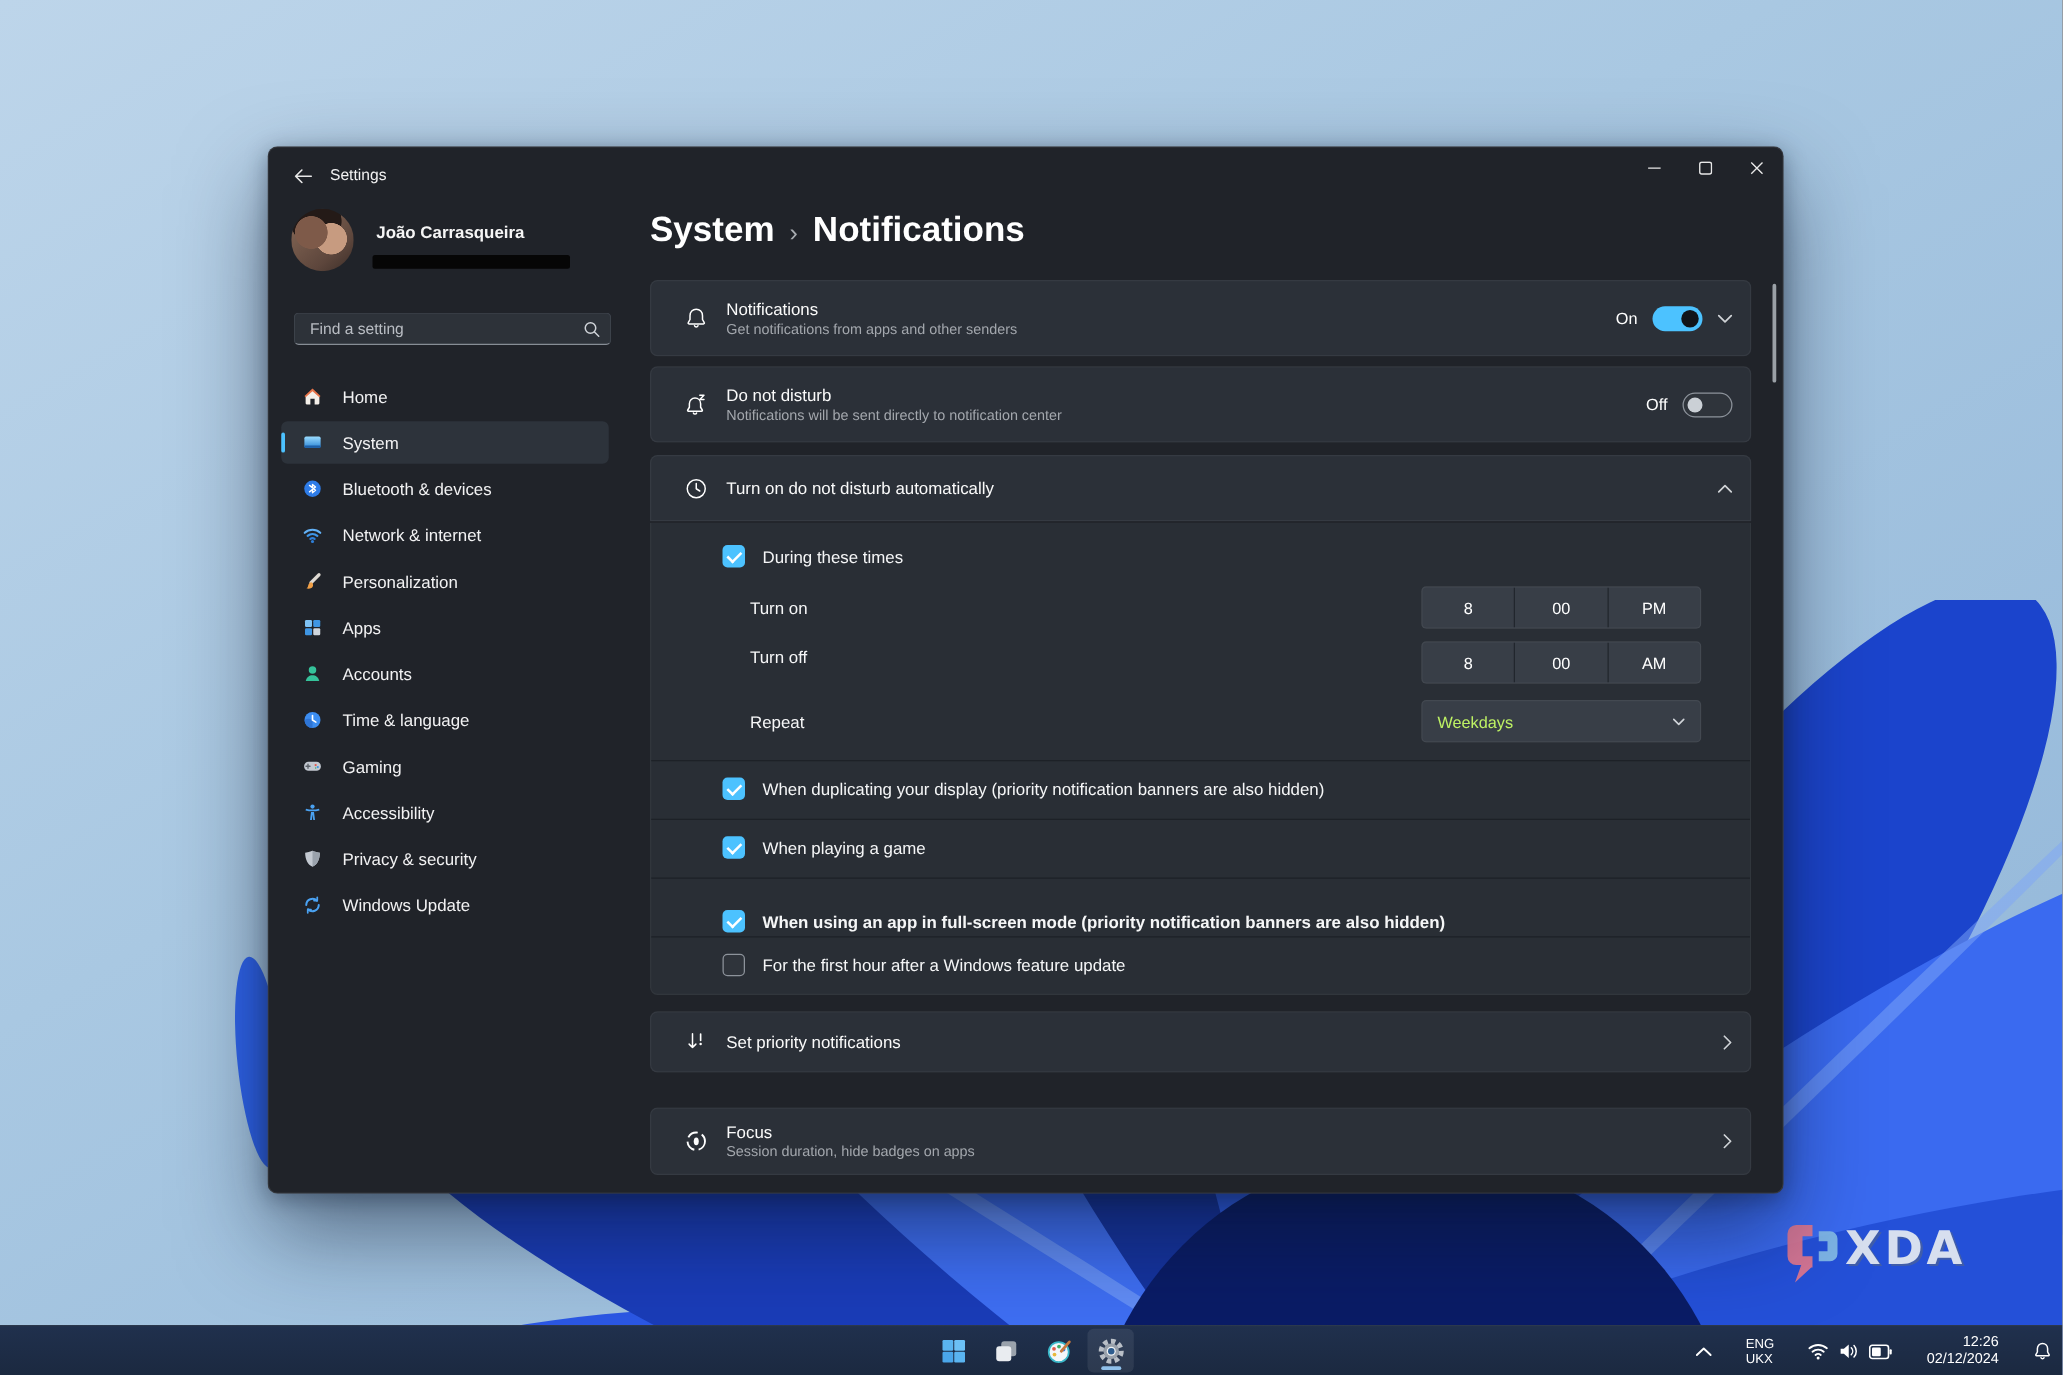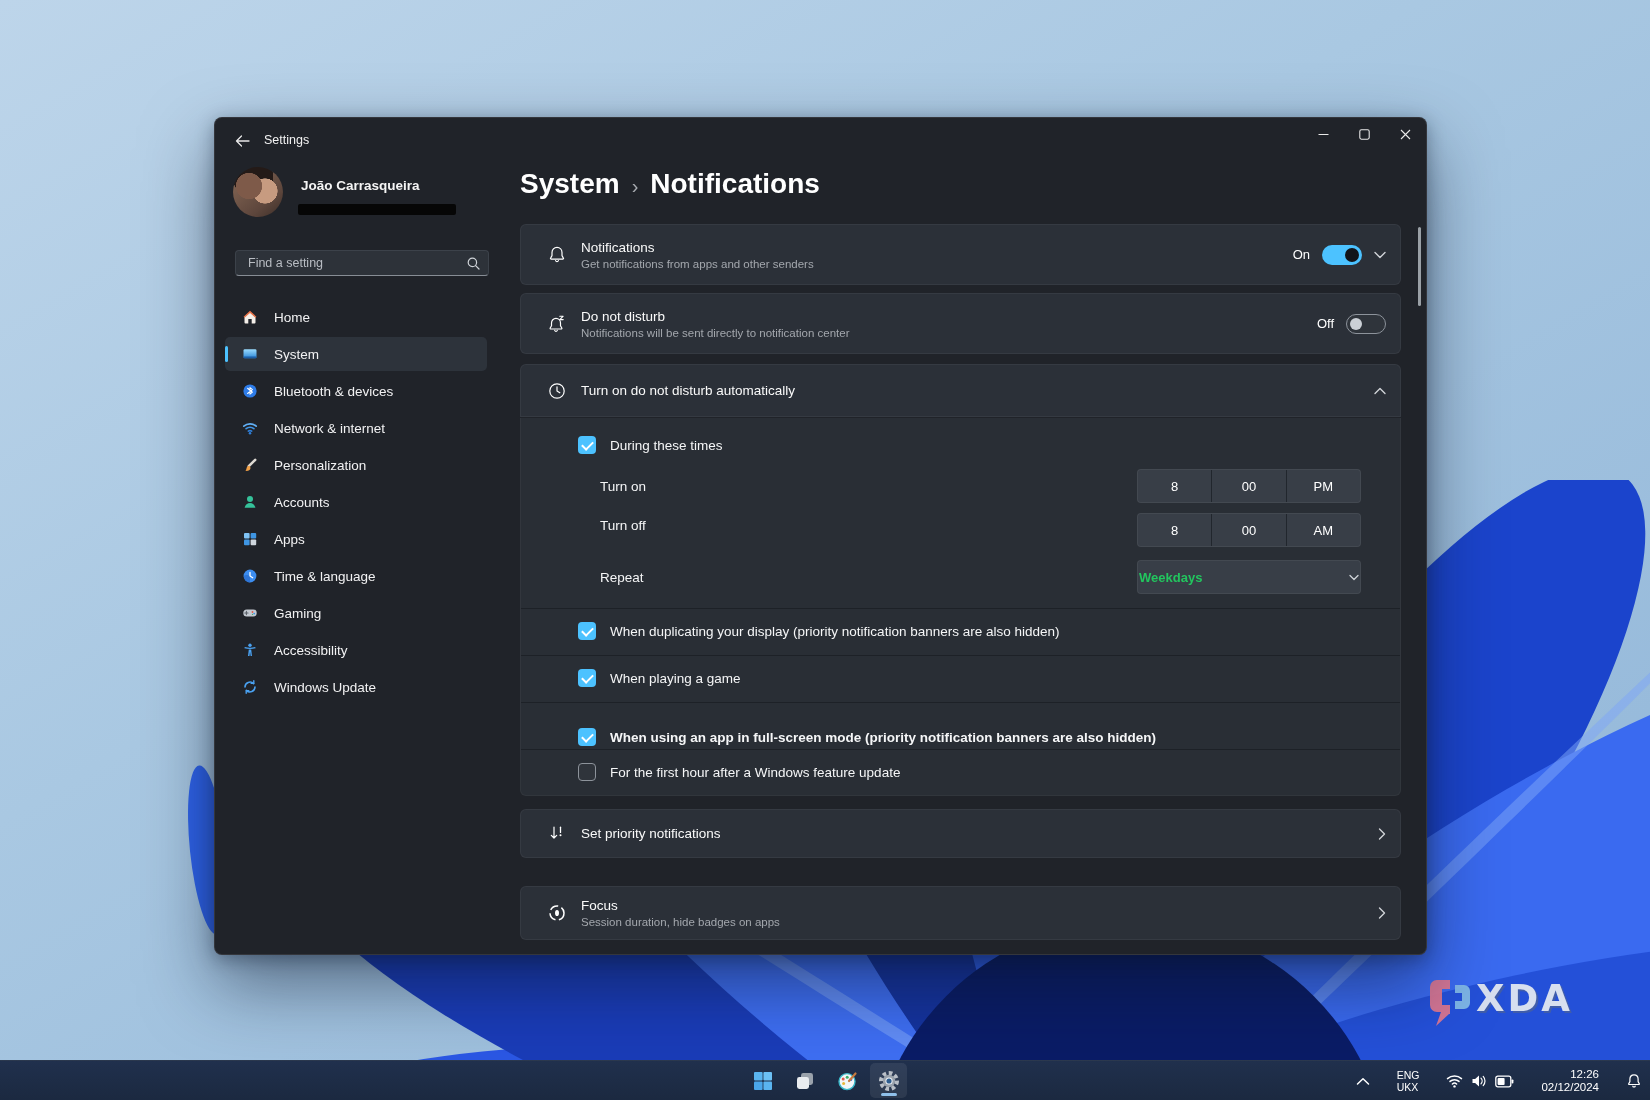--- a/index.html
+++ b/index.html
@@ -91,21 +91,21 @@
   .cb-row{position:absolute;left:57px;display:flex;align-items:center;gap:14px;}
   .cb-label{font-size:13.5px;color:#f5f6f7;}
 
   .sub-label{position:absolute;left:79px;font-size:13.5px;color:#f5f6f7;}
   .time-picker{position:absolute;right:39px;width:224px;height:34px;background:#383e47;border-radius:4px;
         border:1px solid rgba(255,255,255,.06);display:flex;overflow:hidden;box-sizing:border-box;}
   .time-seg{flex:1;display:flex;align-items:center;justify-content:center;font-size:13px;color:#fff;}
   .time-div{width:1px;background:#21262d;}
   .dropdown{position:absolute;right:39px;width:224px;height:34px;background:#383e47;border-radius:4px;
         border:1px solid rgba(255,255,255,.06);display:flex;align-items:center;box-sizing:border-box;
-        padding:0 1px;font-size:13px;color:#22c55e;font-weight:bold;}
+        padding:0 12px;font-size:13px;color:#bef264;}
   .dropdown .dd-chev{margin-left:auto;}
 
   .scroll-thumb{position:absolute;right:5px;top:109px;width:3px;height:79px;border-radius:2px;background:#9aa0a6;}
 
   
   .taskbar{position:absolute;left:0;top:1060px;width:1650px;height:40px;
            background:linear-gradient(180deg,#20304d,#1b2940);border-top:1px solid rgba(255,255,255,.07);
            box-sizing:border-box;}
   .task-icons{position:absolute;left:744px;top:2px;display:flex;gap:5px;}
   .tb-icon{position:relative;width:37px;height:35px;border-radius:5px;display:flex;align-items:center;
@@ -233,34 +233,34 @@
       <div class="nav-item">
         <svg class="nav-ico" viewBox="0 0 16 16">
           <path d="M13.2 2.8 6.8 9.2" stroke="#ded9d2" stroke-width="2.6" stroke-linecap="round"></path>
           <path d="M7 8.7c-1.8.3-2.4 1.7-2.6 3.2-.1.9-.6 1.4-1.3 1.7 1.5.7 4 .4 4.9-1 .7-1 .6-2.4-.2-3.4z" fill="#f09f46"></path>
         </svg>
         <span class="nav-label">Personalization</span>
       </div>
 
       <div class="nav-item">
         <svg class="nav-ico" viewBox="0 0 16 16">
-          <circle cx="8" cy="5" r="3" fill="#35c29a"></circle>
-          <path d="M2.6 13.8c.6-3.1 2.9-4.7 5.4-4.7s4.8 1.6 5.4 4.7z" fill="#35c29a"></path>
-        </svg>
-        <span class="nav-label">Accounts</span>
-      </div>
-
-      <div class="nav-item">
-        <svg class="nav-ico" viewBox="0 0 16 16">
           <rect x="2" y="2" width="5.6" height="5.6" rx="1" fill="#7fc3f5"></rect>
           <rect x="8.6" y="2" width="5.6" height="5.6" rx="1" fill="#3f96e4"></rect>
           <rect x="2" y="8.6" width="5.6" height="5.6" rx="1" fill="#3f96e4"></rect>
           <rect x="8.6" y="8.6" width="5.6" height="5.6" rx="1" fill="#cfd6dd"></rect>
         </svg>
         <span class="nav-label">Apps</span>
+      </div>
+
+      <div class="nav-item">
+        <svg class="nav-ico" viewBox="0 0 16 16">
+          <circle cx="8" cy="5" r="3" fill="#35c29a"></circle>
+          <path d="M2.6 13.8c.6-3.1 2.9-4.7 5.4-4.7s4.8 1.6 5.4 4.7z" fill="#35c29a"></path>
+        </svg>
+        <span class="nav-label">Accounts</span>
       </div>
 
       <div class="nav-item">
         <svg class="nav-ico" viewBox="0 0 16 16">
           <circle cx="8" cy="8" r="6.4" fill="#3c8df0"></circle>
           <path d="M8 8a6.4 6.4 0 0 0-6.4 0A6.4 6.4 0 0 0 8 14.4z" fill="#2a6fd0" opacity=".8"></path>
           <path d="M8 4.4V8l2.7 1.7" stroke="#fff" stroke-width="1.3" fill="none" stroke-linecap="round"></path>
         </svg>
         <span class="nav-label">Time &amp; language</span>
       </div>
@@ -277,20 +277,27 @@
       </div>
 
       <div class="nav-item">
         <svg class="nav-ico" viewBox="0 0 16 16">
           <circle cx="8" cy="3.2" r="1.7" fill="#4aa2f2"></circle>
           <path d="M2.4 6.3c3.7 1 7.5 1 11.2 0l-.4-1.3c-3.4.9-7 .9-10.4 0zM6.8 7.6 6 14h1.5l.5-4h.1l.5 4H10l-.8-6.4z" fill="#4aa2f2"></path>
         </svg>
         <span class="nav-label">Accessibility</span>
       </div>
 
+      <div class="nav-item">
+        <svg class="nav-ico" viewBox="0 0 16 16">
+          <path d="M8 1.6c2 .9 4 1.4 5.9 1.5-.1 5.5-2 9.4-5.9 11.3C4.1 12.5 2.2 8.6 2.1 3.1 4 3 6 2.5 8 1.6z" fill="#c3c9d1"></path>
+          <path d="M8 1.6c2 .9 4 1.4 5.9 1.5-.1 5.5-2 9.4-5.9 11.3z" fill="#9aa2ac"></path>
+        </svg>
+        <span class="nav-label">Privacy &amp; security</span>
+      </div>
 
       <div class="nav-item">
         <svg class="nav-ico" viewBox="0 0 16 16">
           <path d="M3 8a5 5 0 0 1 8.6-3.4" stroke="#4aa2f2" stroke-width="1.6" fill="none" stroke-linecap="round"></path>
           <path d="M11.8 1.8v2.6H9.2" stroke="#4aa2f2" stroke-width="1.4" fill="none" stroke-linecap="round" stroke-linejoin="round"></path>
           <path d="M13 8a5 5 0 0 1-8.6 3.4" stroke="#4aa2f2" stroke-width="1.6" fill="none" stroke-linecap="round"></path>
           <path d="M4.2 14.2v-2.6h2.6" stroke="#4aa2f2" stroke-width="1.4" fill="none" stroke-linecap="round" stroke-linejoin="round"></path>
         </svg>
         <span class="nav-label">Windows Update</span>
       </div>

